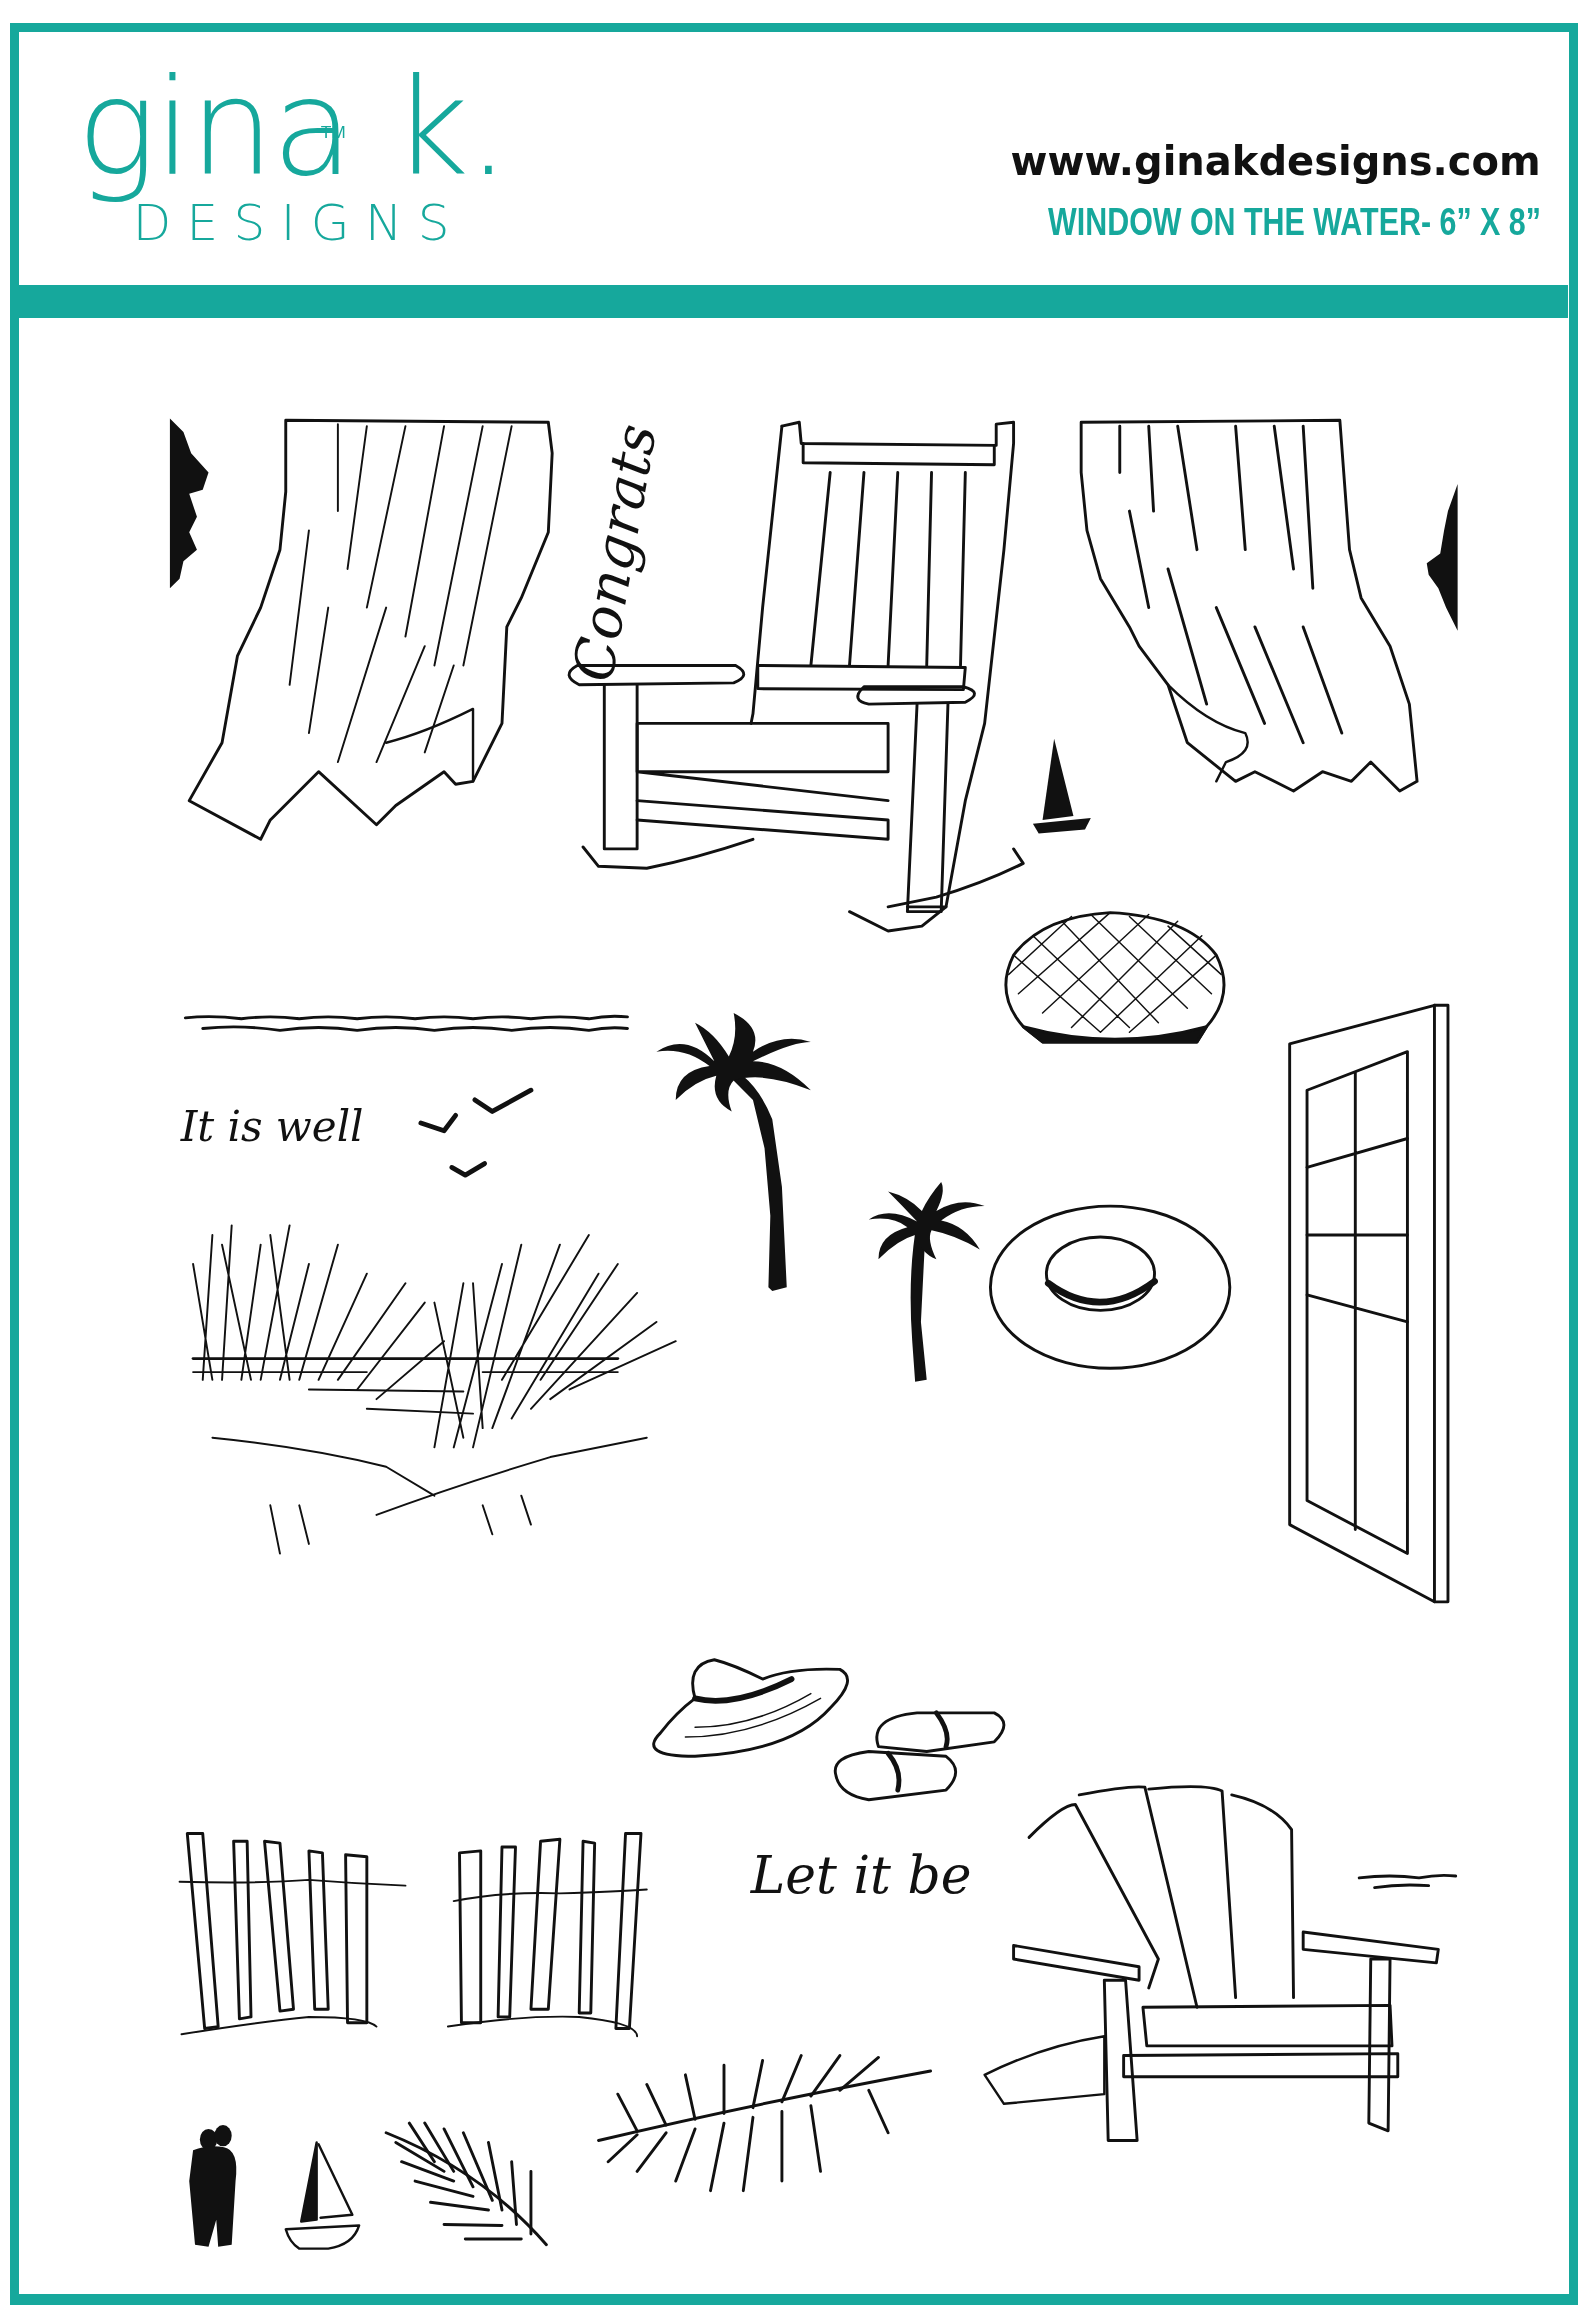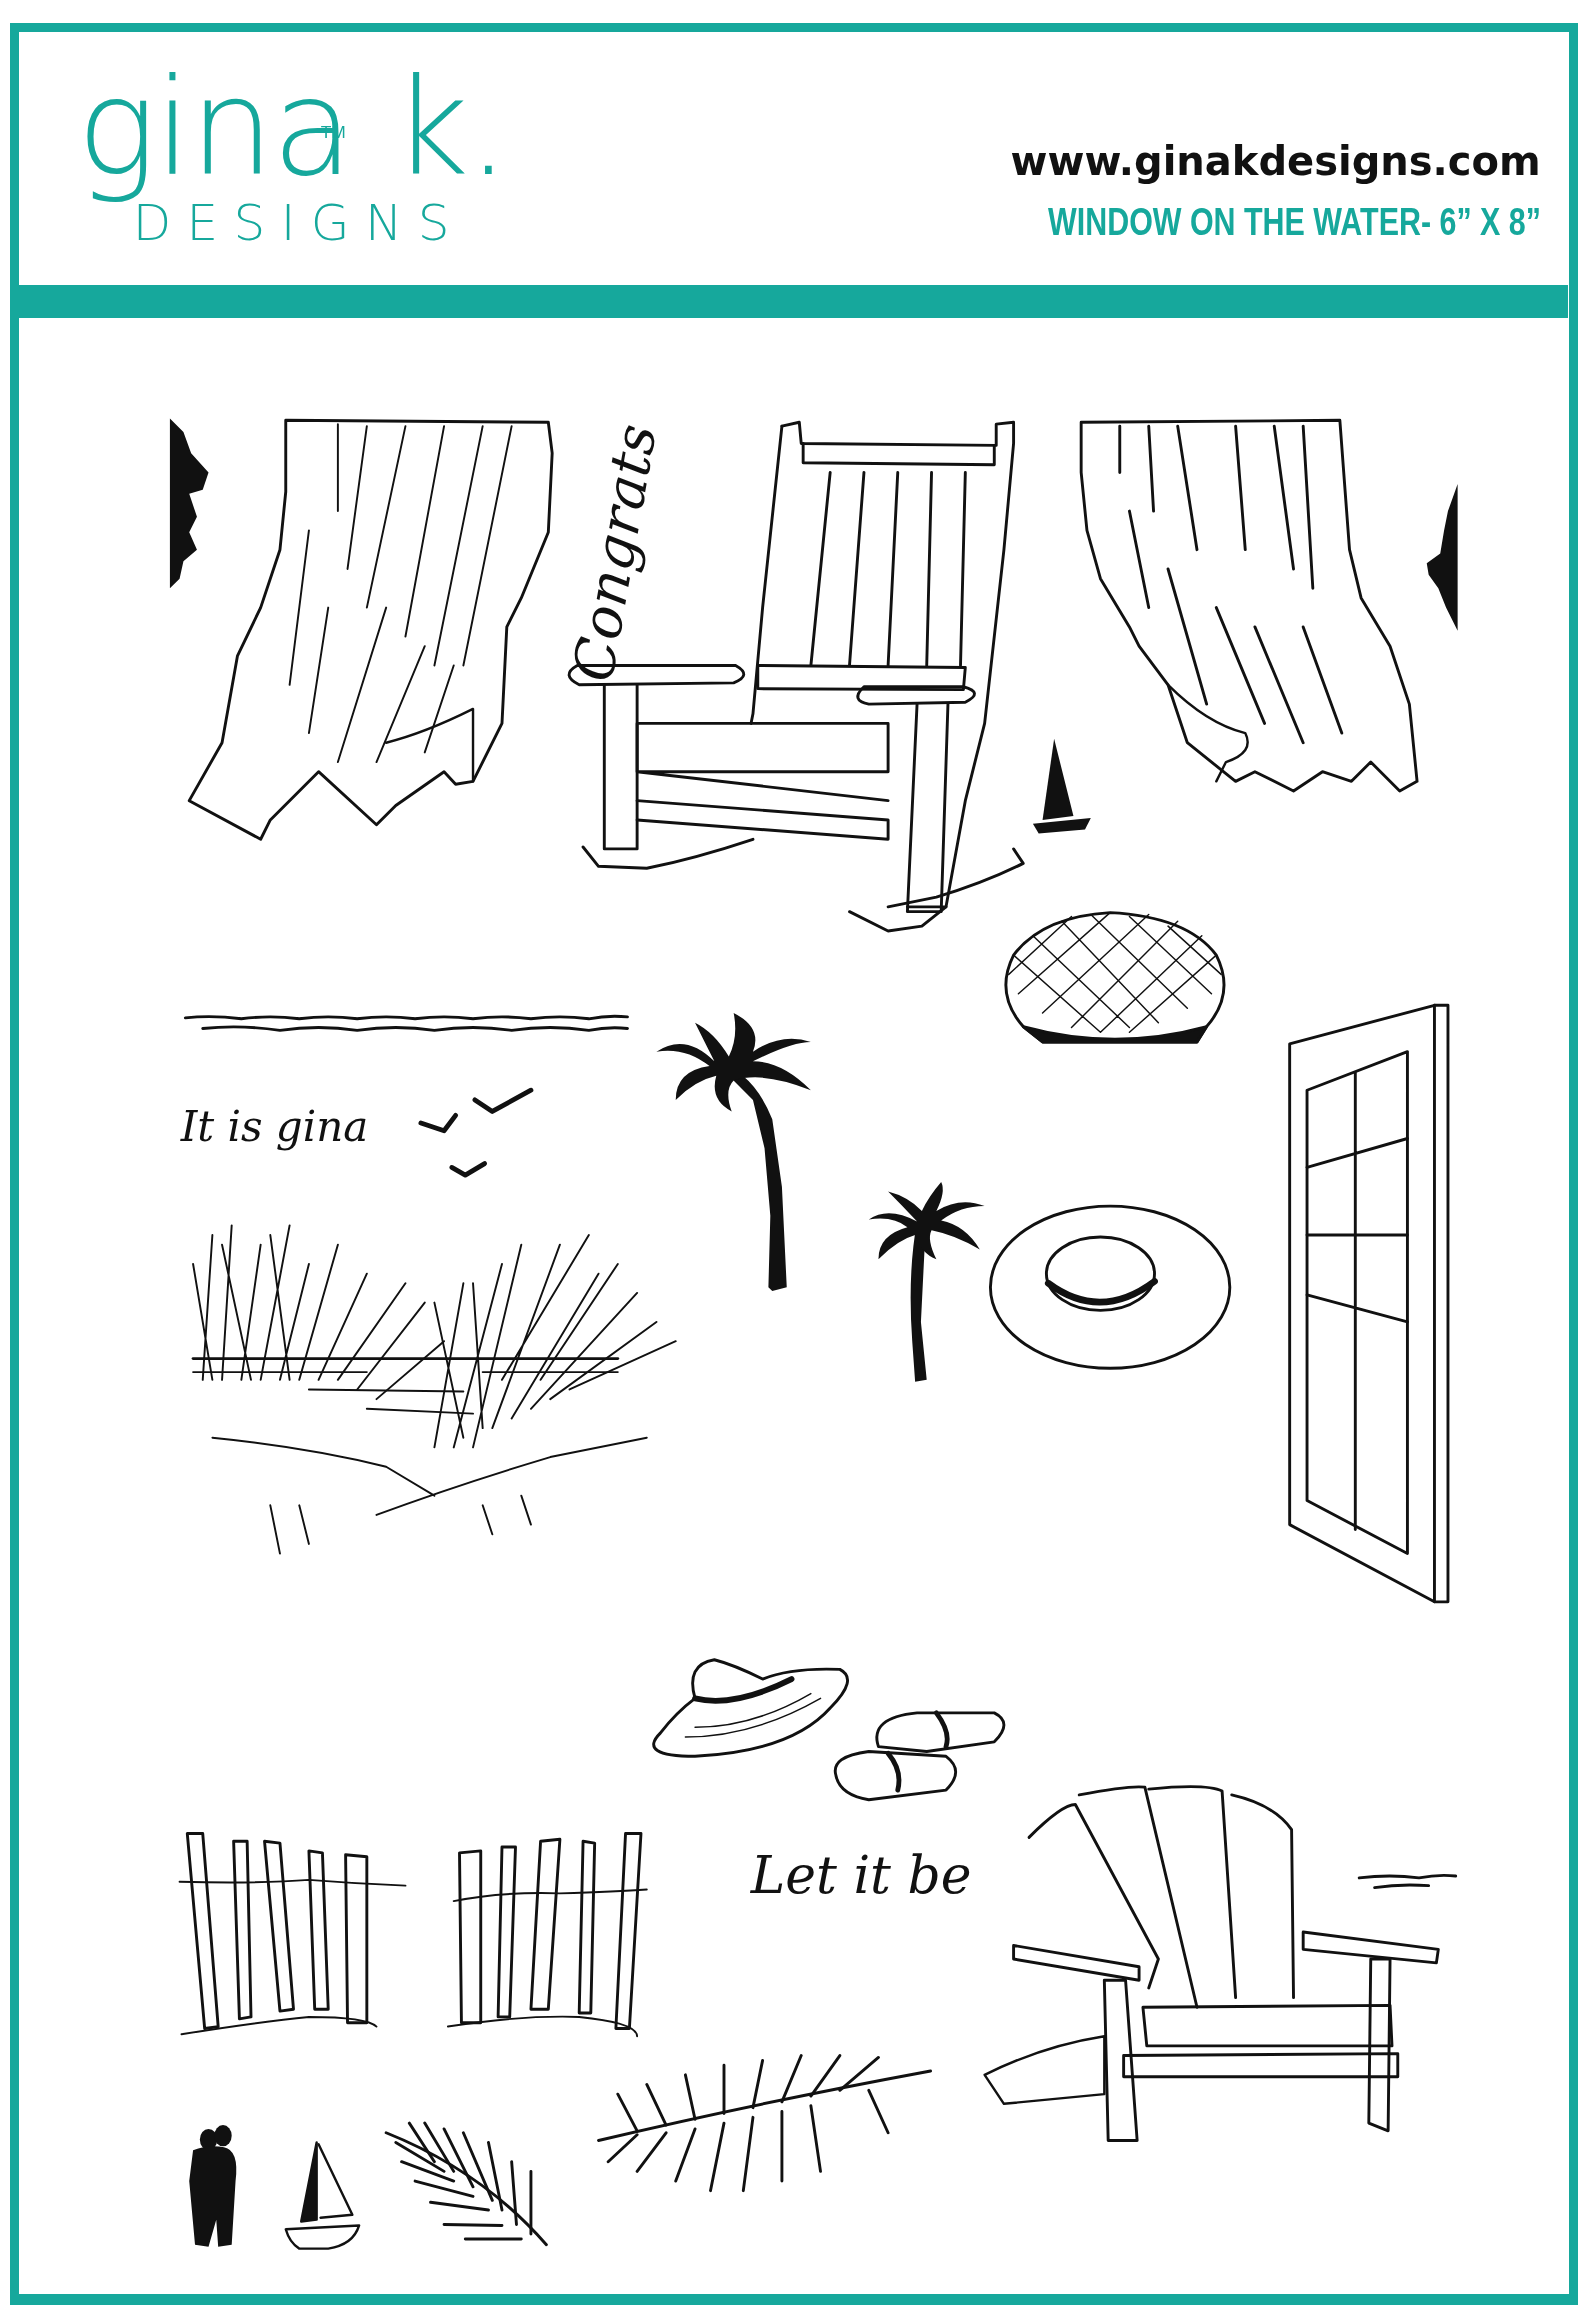--- a/index.html
+++ b/index.html
@@ -196,17 +196,17 @@
       </g>
 
       <g stroke-width="3">
         <path d="M1240 2102 L1360 2102 L1480 2196 L1480 2230 L1130 2230 L1130 2196 Z"></path>
         <path d="M1160 2196 L1160 2230 M1450 2196 L1450 2230 M1130 2196 L1480 2196"></path>
         <path d="M1234 2110 L1366 2110 M1224 2120 L1378 2120 M1212 2130 L1390 2130 M1200 2140 L1402 2140 M1188 2150 L1414 2150 M1176 2160 L1428 2160 M1164 2170 L1442 2170 M1152 2180 L1456 2180 M1142 2188 L1466 2188" stroke-width="2"></path>
       </g>
     </svg>
 
     <div class="script" style="left:541px; top:249px; font-size:56px; transform: rotate(-80deg); transform-origin: left top; top: 357px;">Congrats</div>
-    <div class="script" style="left:162px; top:784px; font-size:42px;">It is gina</div>
+    <div class="script" style="left:162px; top:784px; font-size:42px;">It is well</div>
     <div class="script" style="left:732px; top:1527px; font-size:52px;text-align:right;">Let it be</div>
   </div>
 </div>
 
 
 </body></html>

